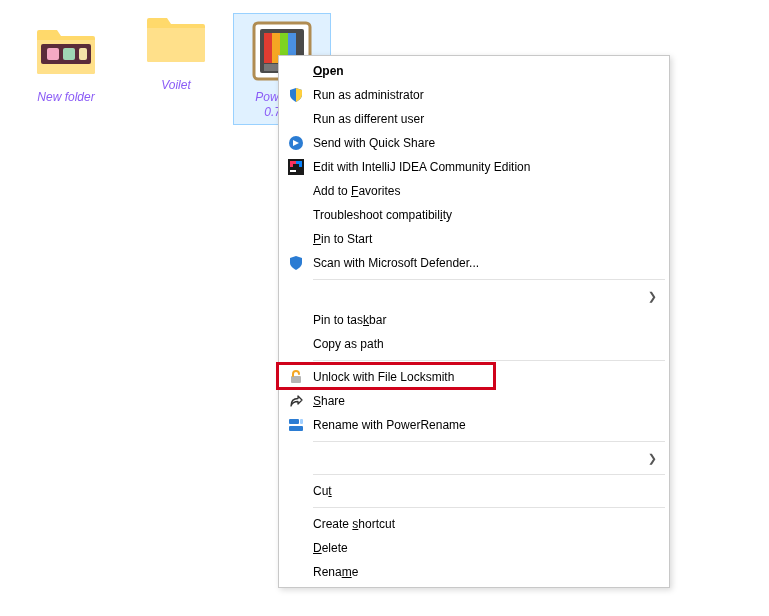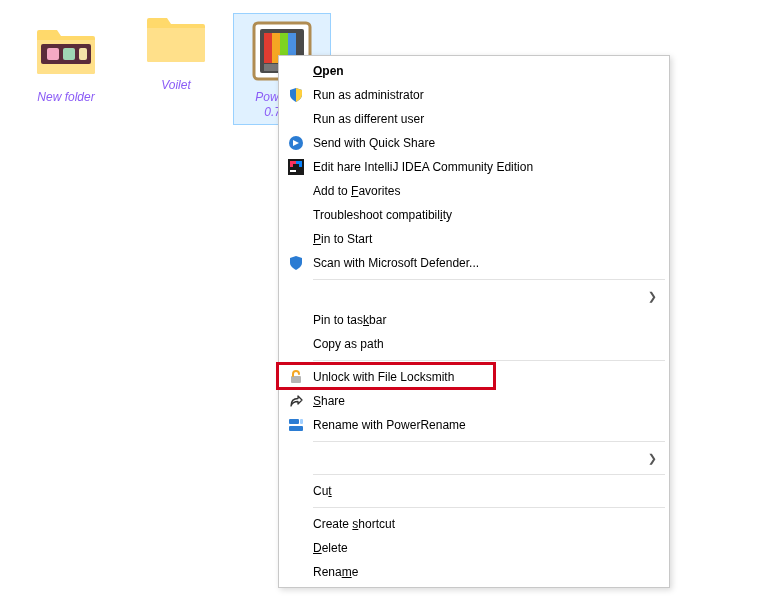--- a/index.html
+++ b/index.html
@@ -163,21 +163,21 @@
     </div>
     <div class="row">
       <span class="ic">
         <svg width="16" height="16" viewBox="0 0 16 16">
           <rect width="16" height="16" fill="#1a1a1a"></rect>
           <rect x="2" y="11" width="6" height="2" fill="#fff"></rect>
           <path d="M2 2 L8 2 L8 5 L5 5 L5 8 L2 8 Z" fill="#fe315d"></path>
           <path d="M8 2 L14 2 L14 8 L11 8 L11 5 L8 5 Z" fill="#0a84ff"></path>
         </svg>
       </span>
-      <span class="txt">Edit hare IntelliJ IDEA Community Edition</span>
+      <span class="txt">Edit with IntelliJ IDEA Community Edition</span>
     </div>
     <div class="row">
       <span class="txt">Add to <span class="u">F</span>avorites</span>
     </div>
     <div class="row">
       <span class="txt">Troubleshoot compatibil<span class="u">i</span>ty</span>
     </div>
     <div class="row">
       <span class="txt"><span class="u">P</span>in to Start</span>
     </div>

